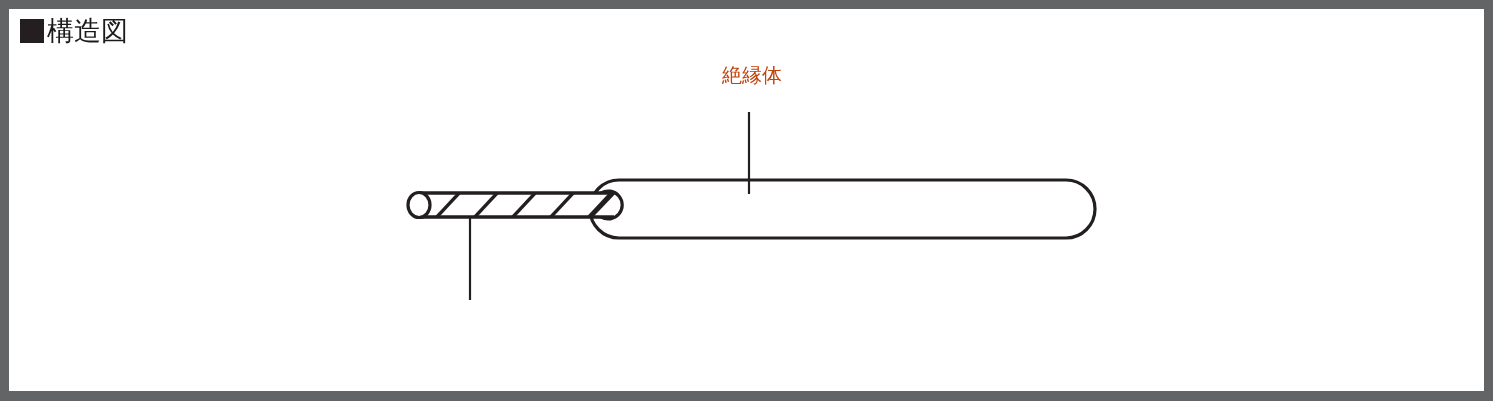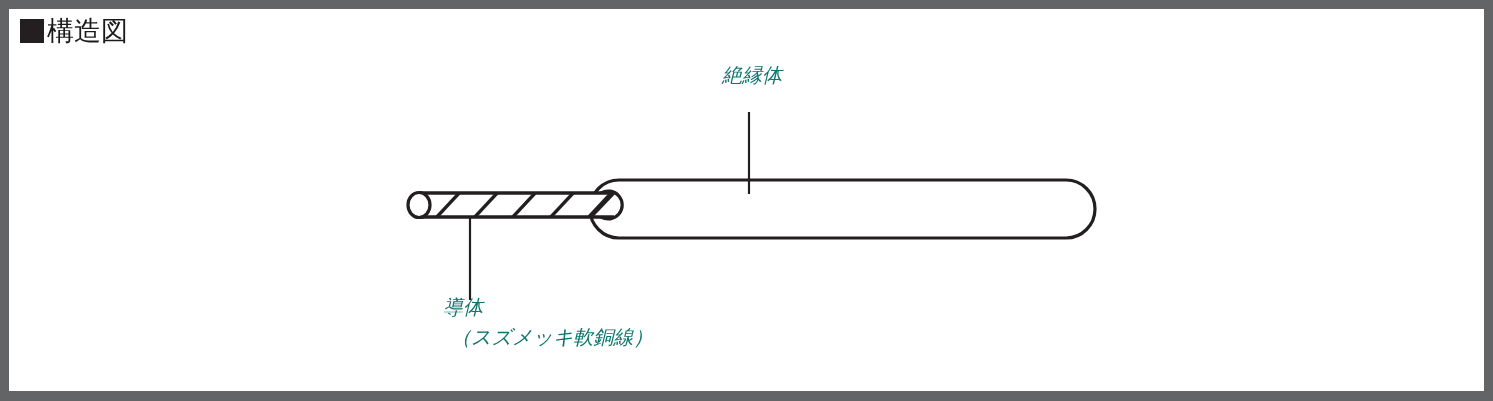--- a/index.html
+++ b/index.html
@@ -57,26 +57,25 @@
   #diagram-svg {
     position: absolute;
     left: 0;
     top: 0;
     width: 1493px;
     height: 401px;
   }
   
   .label-block {
     position: absolute;
-    color: #0f766e;
+    color: #c2410c;
     font-size: 20px;
     line-height: 30px;
     white-space: nowrap;
     text-align: left;
-    font-style: italic;
   }
   #insulator-label {
     left: 722px;
     top: 60px;
   }
   #insulator-label .label-line-1 { padding-left: 8px; }
   #conductor-label {
     left: 443px;
     top: 292px;
   }
@@ -136,18 +135,14 @@
 
     <line x1="749" y1="112" x2="749" y2="194" stroke="#231f20" stroke-width="2.2"></line>
     <line x1="470" y1="216" x2="470" y2="300" stroke="#231f20" stroke-width="2.2"></line>
 
   </svg>
 
   <div id="insulator-label" class="label-block">
     <div class="label-line-0">絶縁体</div>
   </div>
 
-  <div id="conductor-label" class="label-block">
-    <div class="label-line-0">導体</div>
-    <div class="label-line-1">（スズメッキ軟銅線）</div>
-  </div>
 
 </div>
 
 </body></html>

